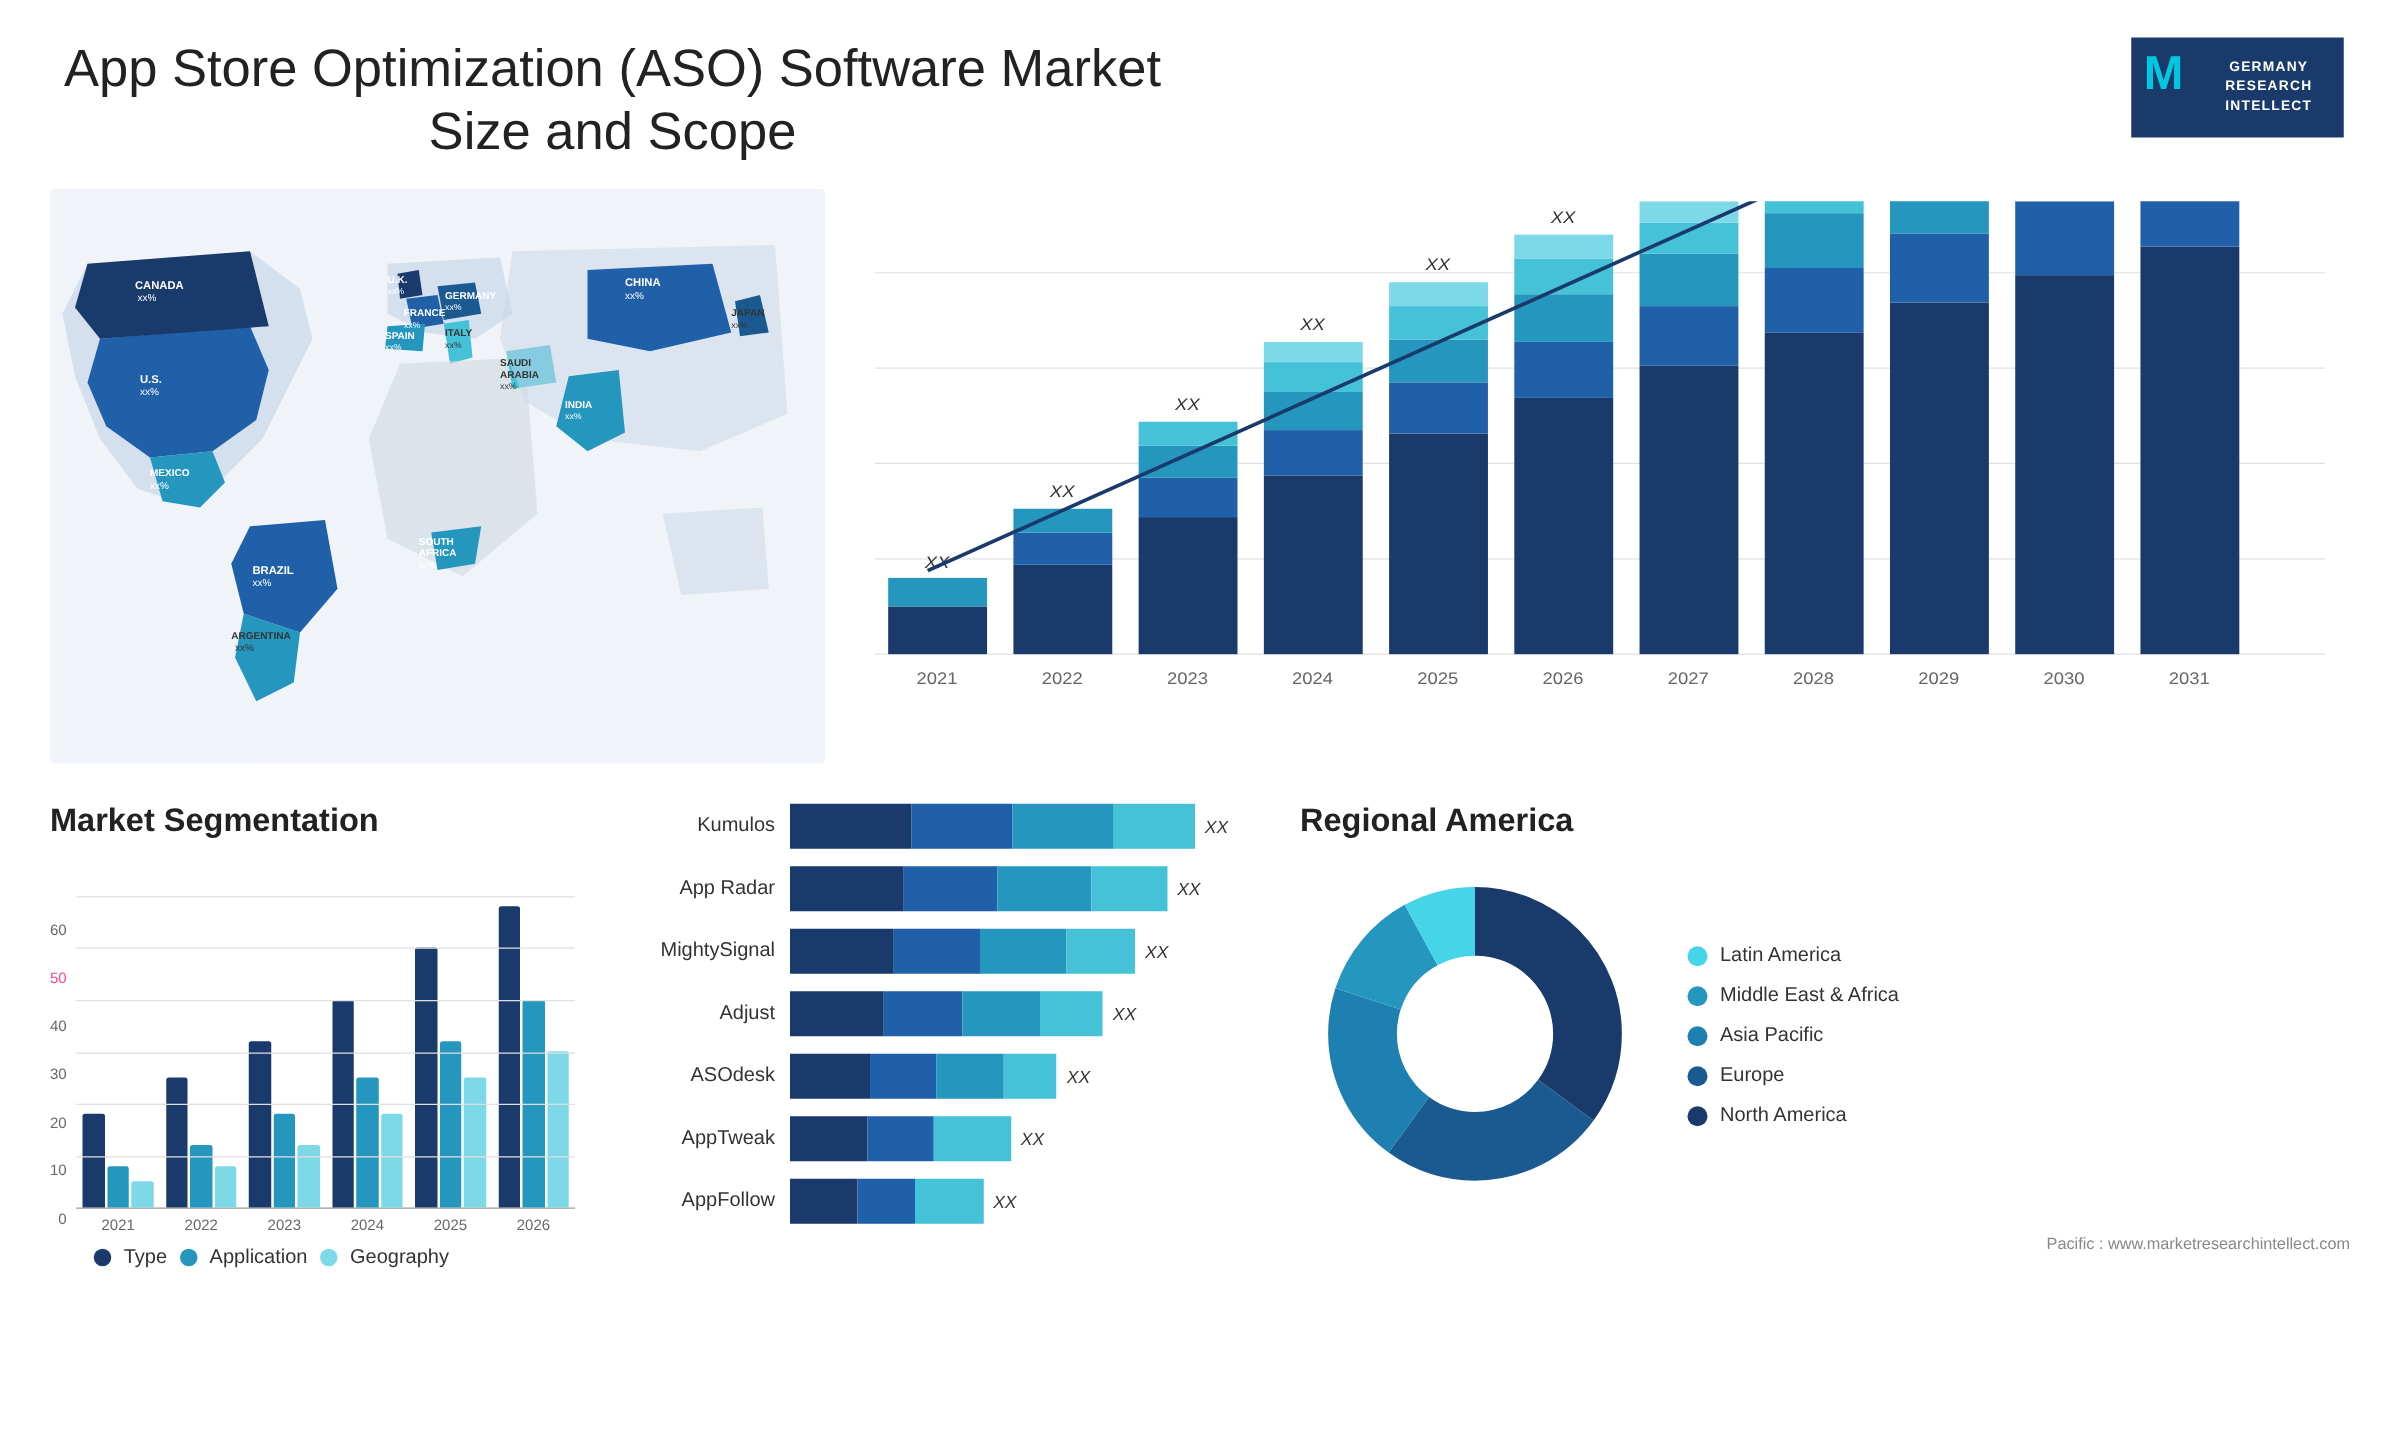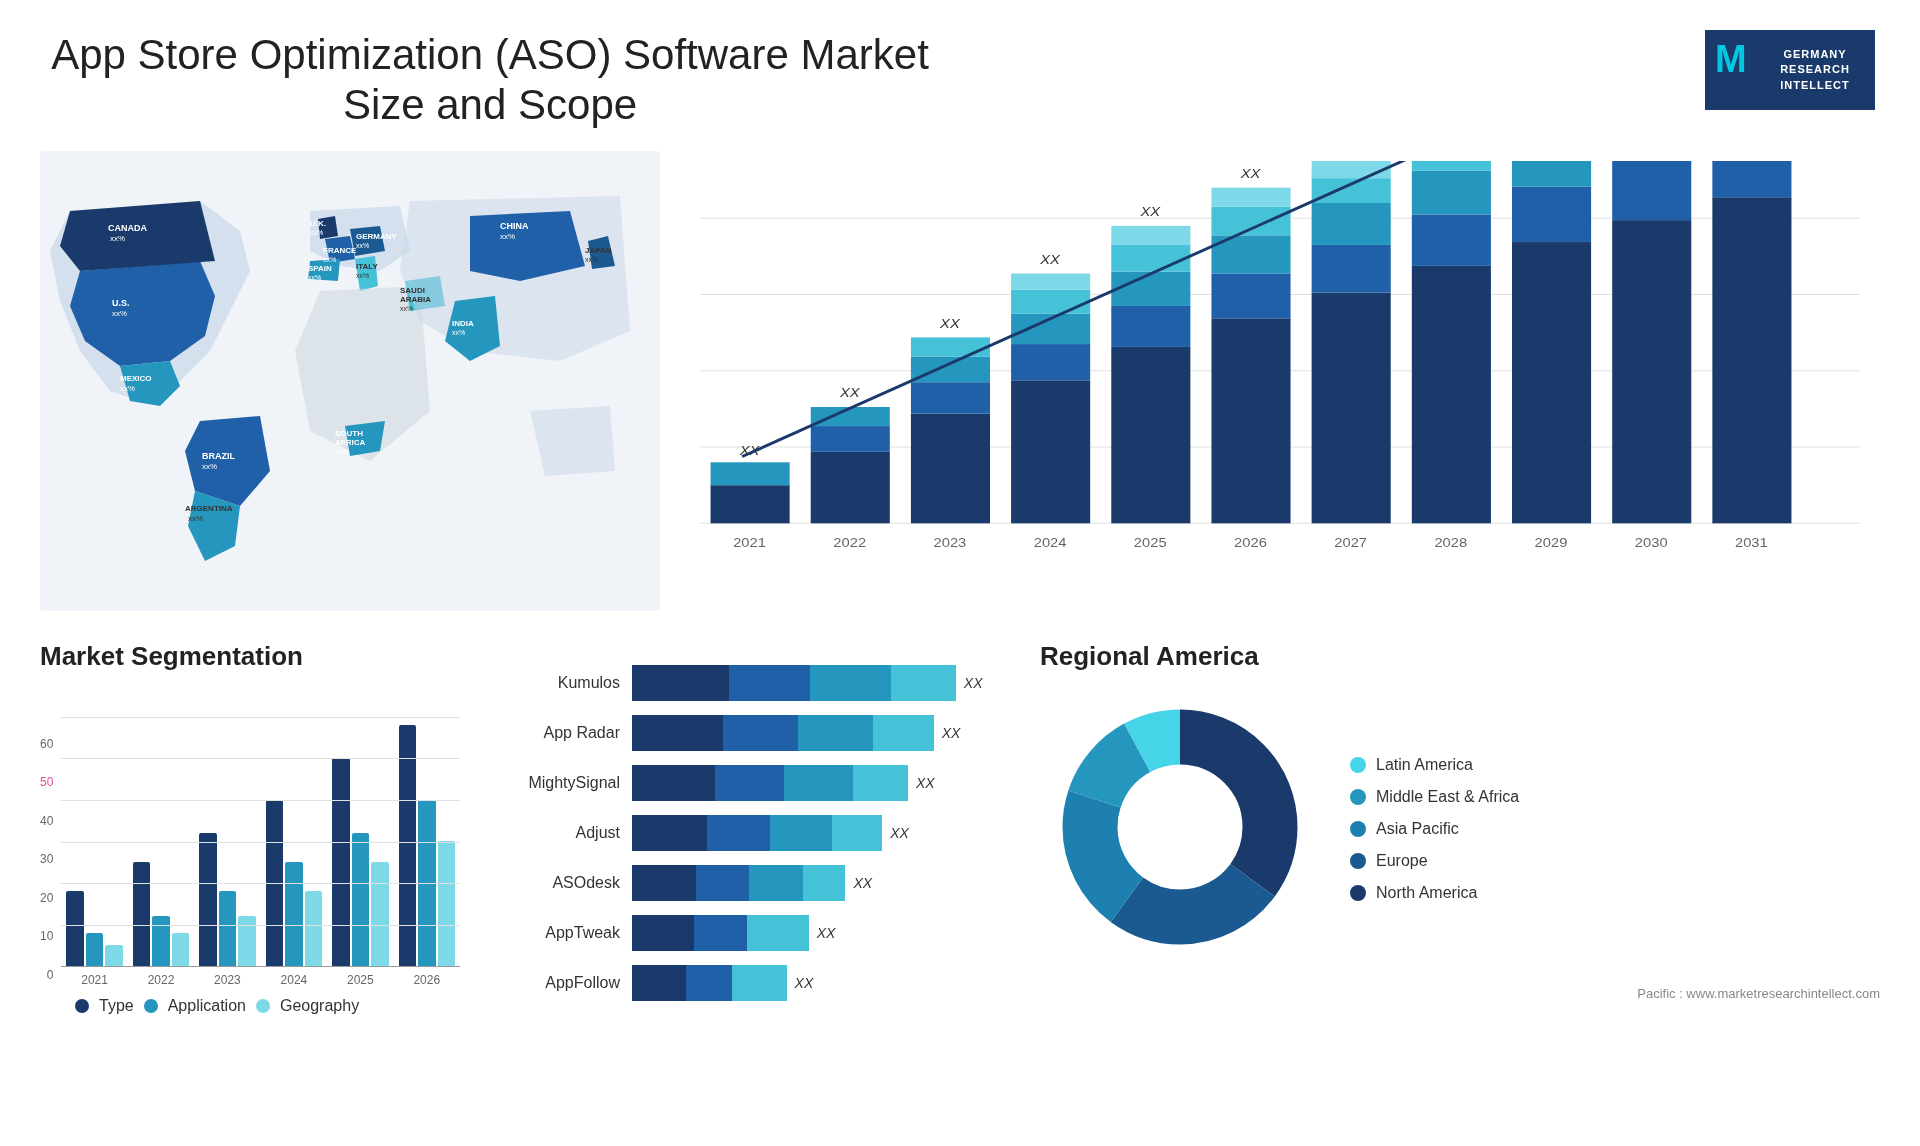--- a/index.html
+++ b/index.html
@@ -108,21 +108,21 @@
     }
 
     
     .players-section {
       flex: 0 0 500px;
     }
     .players-list {
       display: flex;
       flex-direction: column;
       gap: 14px;
-      margin-top: 24px;
+      margin-top: 2px;
     }
     .player-row {
       display: flex;
       align-items: center;
       gap: 12px;
     }
     .player-name {
       width: 120px;
       font-size: 16px;
       color: #333;

